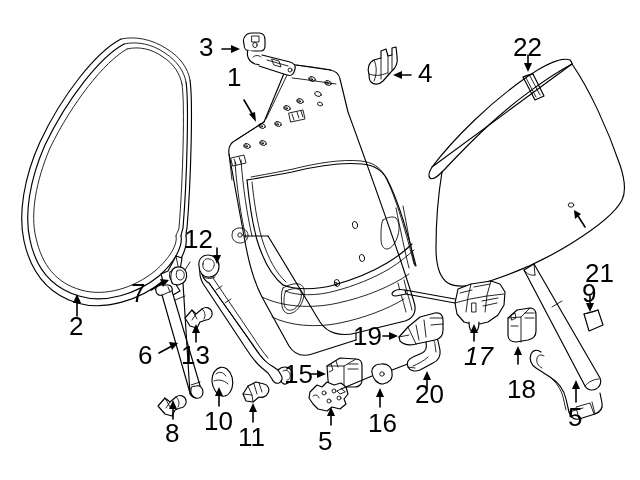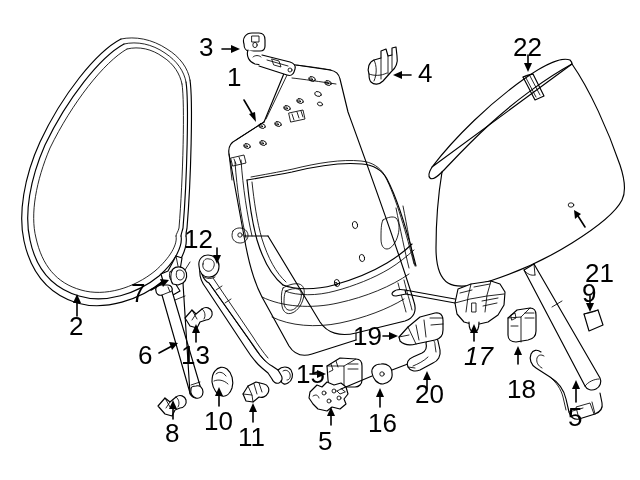--- a/index.html
+++ b/index.html
@@ -564,21 +564,21 @@
   <div class="callout-num" style="left:568px; top:404px;">5</div>
   <div class="callout-num" style="left:138px; top:342px;">6</div>
   <div class="callout-num" style="left:131px; top:280px;">7</div>
   <div class="callout-num" style="left:165px; top:420px;">8</div>
   <div class="callout-num" style="left:582px; top:280px;">9</div>
   <div class="callout-num" style="left:204px; top:408px;">10</div>
   <div class="callout-num" style="left:238px; top:424px;">11</div>
   <div class="callout-num" style="left:184px; top:226px;">12</div>
   <div class="callout-num" style="left:181px; top:342px;">13</div>
   <div class="callout-num" style="left:318px; top:428px;">5</div>
-  <div class="callout-num" style="left:296px; top:361px;">15</div>
+  <div class="callout-num" style="left:284px; top:361px;">15</div>
   <div class="callout-num" style="left:368px; top:410px;">16</div>
   <div class="callout-num" style="left:464px; top:343px;font-style:italic;">17</div>
   <div class="callout-num" style="left:507px; top:376px;">18</div>
   <div class="callout-num" style="left:353px; top:323px;">19</div>
   <div class="callout-num" style="left:415px; top:381px;">20</div>
   <div class="callout-num" style="left:585px; top:228px;margin-top:32px;">21</div>
   <div class="callout-num" style="left:513px; top:34px;">22</div>
 
 </div>
 

